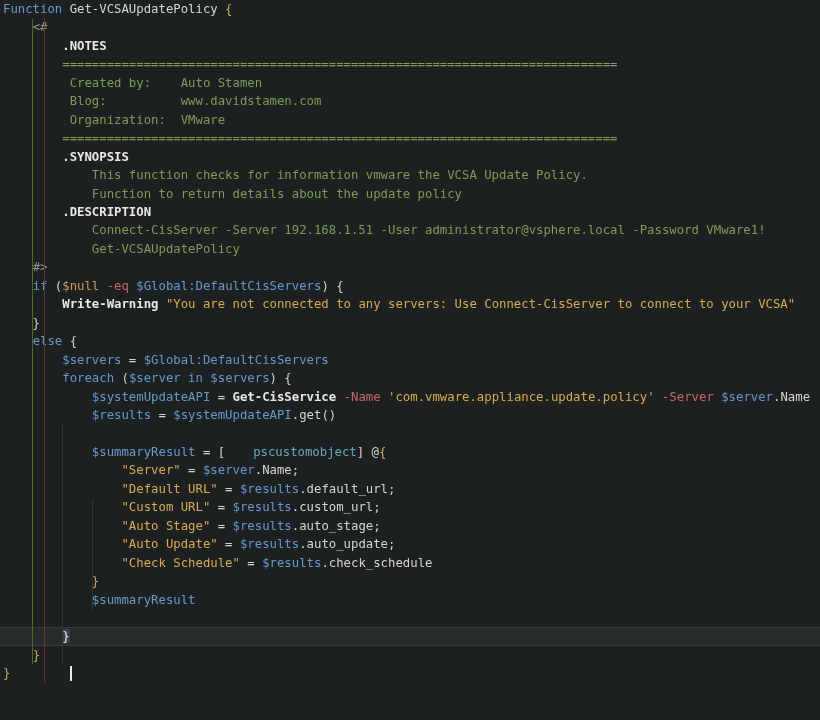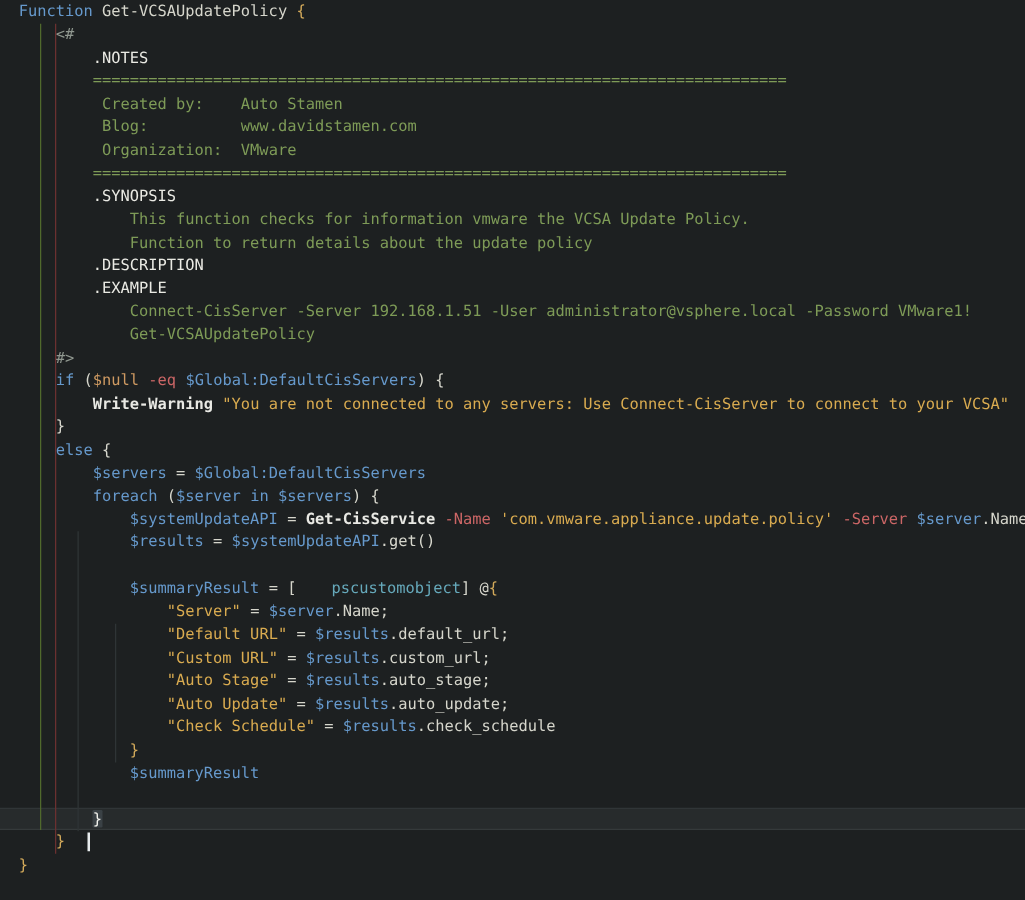--- a/index.html
+++ b/index.html
@@ -4,34 +4,34 @@
 <style>
   * { margin:0; padding:0; box-sizing:border-box; }
   html, body { background:#141616; width:820px; height:720px; overflow:hidden; }
   .editor {
     position:relative; width:820px; height:720px; overflow:hidden;
     background:var(--c-bg);
     font-family:"DejaVu Sans Mono","Liberation Mono",monospace;
     font-size:12.3px; font-variant-ligatures:none;
   }
   .code { position:relative; z-index:2; }
-  .line { height:18.4615px; line-height:18.4615px; white-space:pre; padding-left:15px; }
+  .line { height:18.4615px; line-height:18.4615px; white-space:pre; padding-left:3px; }
   .line.highlight {
     background:var(--c-lineHl);
     box-shadow: inset 0 1px 0 var(--c-lineHlBorder), inset 0 -1px 0 var(--c-lineHlBorder);
   }
   .tok-kw     { color:var(--c-kw); }
   .tok-plain  { color:var(--c-plain); }
   .tok-var    { color:var(--c-var); }
   .tok-const  { color:var(--c-const); }
   .tok-op     { color:var(--c-op); }
   .tok-str    { color:var(--c-str); }
   .tok-com    { color:var(--c-com); }
   .tok-cmd    { color:var(--c-cmd); font-weight:bold; }
-  .tok-dockw  { color:var(--c-dockw); font-weight:normal; }
+  .tok-dockw  { color:var(--c-dockw); font-weight:bold; }
   .tok-cdelim { color:var(--c-cdelim); }
   .tok-type   { color:var(--c-type);margin-left:28px; }
   .tok-gold   { color:var(--c-gold); }
   .tok-match  { color:var(--c-bright); background:var(--c-matchBg); border-radius:1px; }
   .guide { position:absolute; width:1px; z-index:3; }
   .g-green { left:32px; top:19px; height:645px; background:var(--c-guideGreen); }
   .g-red   { left:44px; top:19px; height:664px; background:var(--c-guideRed); }
   .g-f1    { left:62px; top:425px; height:240px; background:var(--c-guideFaint); }
   .g-f2    { left:92px; top:499px; height:111px; background:var(--c-guideFaint); }
   .cursor {
@@ -54,21 +54,20 @@
       <div class="line"><span class="tok-plain">        </span><span class="tok-dockw">.NOTES</span></div>
       <div class="line"><span class="tok-plain">        </span><span class="tok-com">===========================================================================</span></div>
       <div class="line"><span class="tok-plain">         </span><span class="tok-com">Created by:    Auto Stamen</span></div>
       <div class="line"><span class="tok-plain">         </span><span class="tok-com">Blog:          www.davidstamen.com</span></div>
       <div class="line"><span class="tok-plain">         </span><span class="tok-com">Organization:  VMware</span></div>
       <div class="line"><span class="tok-plain">        </span><span class="tok-com">===========================================================================</span></div>
       <div class="line"><span class="tok-plain">        </span><span class="tok-dockw">.SYNOPSIS</span></div>
       <div class="line"><span class="tok-plain">            </span><span class="tok-com">This function checks for information vmware the VCSA Update Policy.</span></div>
       <div class="line"><span class="tok-plain">            </span><span class="tok-com">Function to return details about the update policy</span></div>
       <div class="line"><span class="tok-plain">        </span><span class="tok-dockw">.DESCRIPTION</span></div>
-      <div class="line"><span class="tok-plain">        </span><span class="tok-dockw">.EXAMPLE</span></div>
       <div class="line"><span class="tok-plain">            </span><span class="tok-com">Connect-CisServer -Server 192.168.1.51 -User administrator@vsphere.local -Password VMware1!</span></div>
       <div class="line"><span class="tok-plain">            </span><span class="tok-com">Get-VCSAUpdatePolicy</span></div>
       <div class="line"><span class="tok-plain">    </span><span class="tok-cdelim">#&gt;</span></div>
       <div class="line"><span class="tok-plain">    </span><span class="tok-kw">if</span><span class="tok-plain"> (</span><span class="tok-const">$null</span><span class="tok-plain"> </span><span class="tok-op">-eq</span><span class="tok-plain"> </span><span class="tok-var">$Global:DefaultCisServers</span><span class="tok-plain">) {</span></div>
       <div class="line"><span class="tok-plain">        </span><span class="tok-cmd">Write-Warning</span><span class="tok-plain"> </span><span class="tok-str">"You are not connected to any servers: Use Connect-CisServer to connect to your VCSA"</span></div>
       <div class="line"><span class="tok-plain">    }</span></div>
       <div class="line"><span class="tok-plain">    </span><span class="tok-kw">else</span><span class="tok-plain"> {</span></div>
       <div class="line"><span class="tok-plain">        </span><span class="tok-var">$servers</span><span class="tok-plain"> = </span><span class="tok-var">$Global:DefaultCisServers</span></div>
       <div class="line"><span class="tok-plain">        </span><span class="tok-kw">foreach</span><span class="tok-plain"> (</span><span class="tok-var">$server</span><span class="tok-plain"> </span><span class="tok-kw">in</span><span class="tok-plain"> </span><span class="tok-var">$servers</span><span class="tok-plain">) {</span></div>
       <div class="line"><span class="tok-plain">            </span><span class="tok-var">$systemUpdateAPI</span><span class="tok-plain"> = </span><span class="tok-cmd">Get-CisService</span><span class="tok-plain"> </span><span class="tok-op">-Name</span><span class="tok-plain"> </span><span class="tok-str">'com.vmware.appliance.update.policy'</span><span class="tok-plain"> </span><span class="tok-op">-Server</span><span class="tok-plain"> </span><span class="tok-var">$server</span><span class="tok-plain">.Name</span></div>

